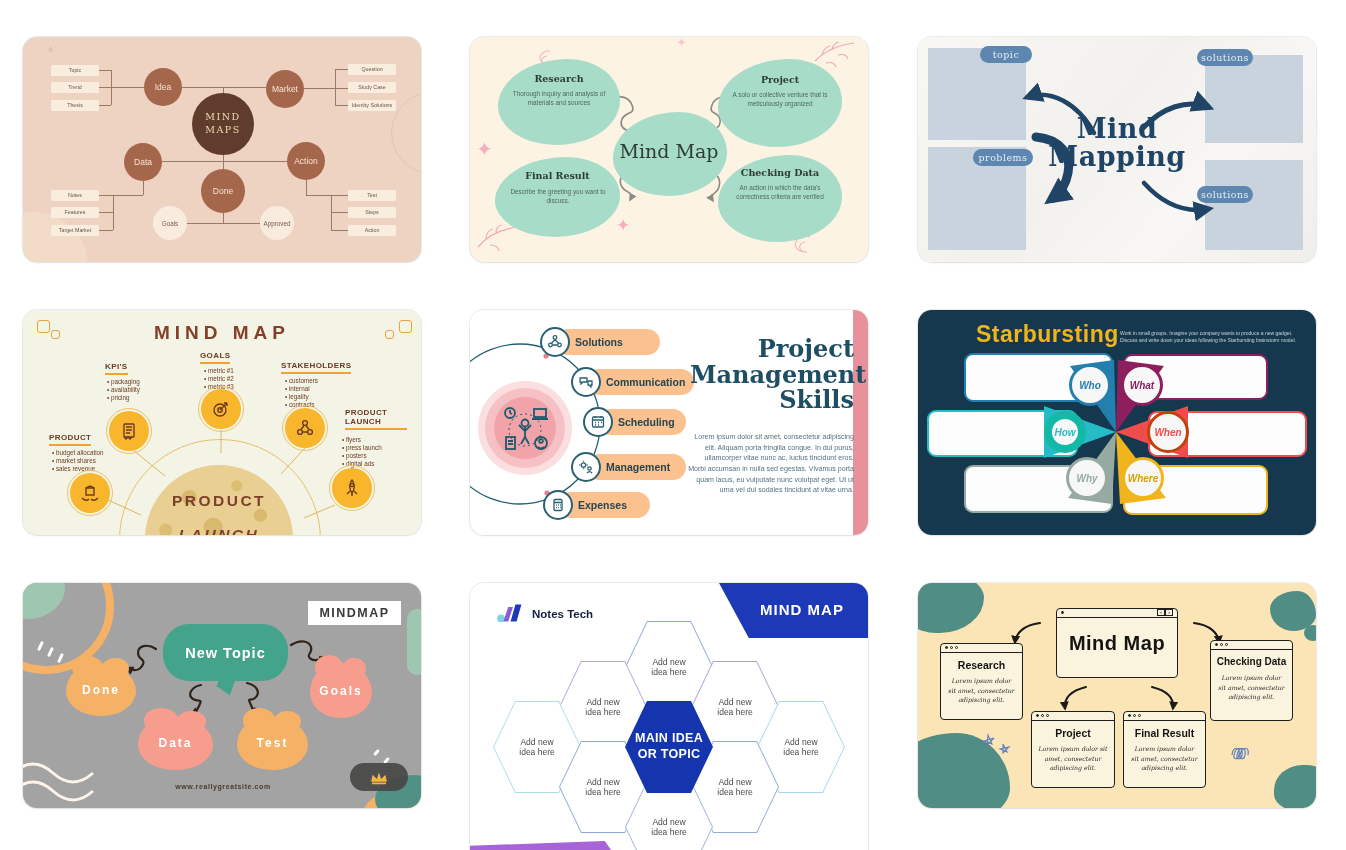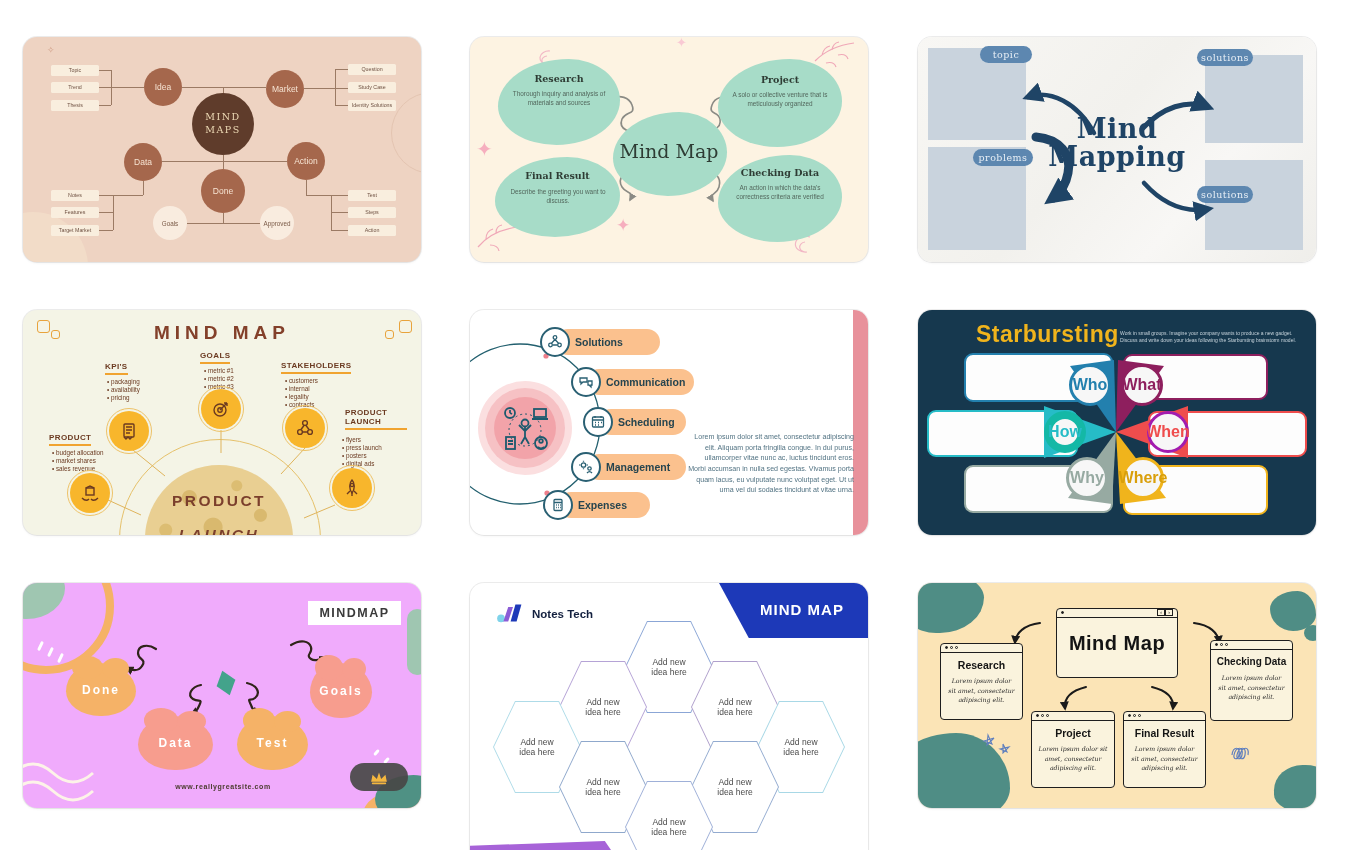--- a/index.html
+++ b/index.html
@@ -85,24 +85,24 @@
            font-family:"DejaVu Serif",serif;font-weight:bold;font-size:24px;line-height:1.07;color:#1d4e63;}
   .t5 .body{position:absolute;left:216px;top:122px;width:168px;text-align:right;
             font-size:7.1px;line-height:1.5;color:#527383;}
 
   
   .t6{background:#16384e;left:918px;top:310px;}
   .t6 .ttl{position:absolute;left:58px;top:11px;font-size:23px;font-weight:bold;color:#f0b41c;letter-spacing:.5px;}
   .t6 .sub{position:absolute;left:202px;top:20px;width:186px;font-size:5px;line-height:1.35;color:#c7d4dc;}
   .t6 .qb{position:absolute;background:#fdfdfd;border-radius:9px;box-sizing:border-box;}
   .t6 .qc{position:absolute;width:42px;height:42px;border-radius:50%;background:#f7f7f7;box-sizing:border-box;
-          display:flex;align-items:center;justify-content:center;font-size:16px;font-weight:600;}
-
-  
-  .t7{background:#f0abfc;left:23px;top:583px;}
+          display:flex;align-items:center;justify-content:center;font-size:10px;font-weight:600;font-style:italic;}
+
+  
+  .t7{background:#a3a3a3;left:23px;top:583px;}
   .t7 .badge{position:absolute;left:285px;top:18px;width:93px;height:24px;background:#fff;
              display:flex;align-items:center;justify-content:center;font-size:12.5px;font-weight:800;
              letter-spacing:1.5px;color:#3a3a3a;}
   .t7 .bubble{position:absolute;left:140px;top:41px;width:125px;height:57px;background:#43a38b;
               border-radius:26px;display:flex;align-items:center;justify-content:center;
               color:#fff;font-weight:800;font-size:14.5px;letter-spacing:1px;}
   .t7 .tail{position:absolute;left:195px;top:92px;width:16px;height:16px;background:#43a38b;
             transform:rotate(35deg) skew(15deg);}
   .t7 .cloud{position:absolute;border-radius:45% 55% 50% 50% / 55% 55% 48% 48%;
              display:flex;align-items:center;justify-content:center;color:#fff;font-weight:800;
@@ -443,20 +443,21 @@
           <path d="M9,14 q2.5,-2.8 5,0"></path>
         </svg>
     </div>
     <div class="pill" style="left:88px;top:182px;width:92px;">Expenses</div>
     <div class="icir" style="left:73px;top:180px;">
       <svg width="16" height="16" viewBox="0 0 16 16" fill="none" stroke="#2a6073" stroke-width="1.3">
           <rect x="4" y="2.5" width="8" height="11" rx="1"></rect>
           <path d="M4,5.5 H12 M6,8 h.8 M8,8 h.8 M10,8 h.8 M6,10.5 h.8 M8,10.5 h.8 M10,10.5 h.8"></path>
         </svg>
     </div>
+    <div class="ttl">Project Management Skills</div>
     <div class="body">Lorem ipsum dolor sit amet, consectetur adipiscing elit. Aliquam porta fringilla congue. In dui purus, ullamcorper vitae nunc ac, luctus tincidunt eros. Morbi accumsan in nulla sed egestas. Vivamus porta quam lacus, eu vulputate nunc volutpat eget. Ut ut urna vel dui sodales tincidunt at vitae urna.</div>
   </div>
 
   <div class="card t6">
     <div class="ttl">Starbursting</div>
     <div class="sub">Work in small groups. Imagine your company wants to produce a new gadget. Discuss and write down your ideas following the Starbursting brainstorm model.</div>
     <div class="qb" style="left:46px;top:43px;width:149px;height:49px;border:2px solid #2380ae;"></div>
     <div class="qb" style="left:205px;top:44px;width:145px;height:46px;border:2px solid #8e1f5e;"></div>
     <div class="qb" style="left:9px;top:100px;width:151px;height:47px;border:2px solid #26bcc7;"></div>
     <div class="qb" style="left:230px;top:101px;width:159px;height:46px;border:2px solid #ef4d4d;"></div>
@@ -466,21 +467,21 @@
       <path d="M198,122 L152,56 L196,50 Z" fill="#2380ae"></path>
       <path d="M198,122 L200,50 L246,56 Z" fill="#8e1f5e"></path>
       <path d="M198,122 L126,96 L126,148 Z" fill="#26bcc7"></path>
       <path d="M198,122 L270,96 L270,148 Z" fill="#ef4d4d"></path>
       <path d="M198,122 L150,188 L194,194 Z" fill="#97aaa2"></path>
       <path d="M198,122 L202,194 L248,188 Z" fill="#f0b41c"></path>
     </svg>
     <div class="qc" style="left:151px;top:54px;border:3px solid #2380ae;color:#2380ae;">Who</div>
     <div class="qc" style="left:203px;top:54px;border:3px solid #8e1f5e;color:#8e1f5e;">What</div>
     <div class="qc" style="left:126px;top:101px;border:8px solid #14b8a6;color:#26bcc7;">How</div>
-    <div class="qc" style="left:229px;top:101px;border:3px solid #a21caf;color:#ef4d4d;">When</div>
+    <div class="qc" style="left:229px;top:101px;border:3px solid #c2410c;color:#ef4d4d;">When</div>
     <div class="qc" style="left:148px;top:147px;border:3px solid #97aaa2;color:#97aaa2;">Why</div>
     <div class="qc" style="left:204px;top:147px;border:3px solid #f0b41c;color:#d99f0a;">Where</div>
   </div>
 
   <div class="card t7">
     <div class="abs" style="left:-45px;top:-45px;width:120px;height:120px;border-radius:50%;border:8px solid #f5b267;"></div>
     <div class="abs" style="left:-22px;top:-20px;width:64px;height:56px;border-radius:45% 55% 60% 40%/50% 45% 55% 50%;background:#9fc6b1;"></div>
     <div class="dash" style="left:16px;top:58px;transform:rotate(25deg);"></div>
     <div class="dash" style="left:26px;top:64px;transform:rotate(25deg);"></div>
     <div class="dash" style="left:36px;top:70px;transform:rotate(25deg);"></div>
@@ -488,20 +489,21 @@
     <svg class="abs" style="top:150px;" width="100" height="75">
       <path d="M-10,40 q20,-18 40,0 t40,0" fill="none" stroke="#fdf3e8" stroke-width="3"></path>
       <path d="M-10,58 q20,-18 40,0 t40,0" fill="none" stroke="#fdf3e8" stroke-width="3"></path>
     </svg>
     <div class="abs" style="left:340px;top:208px;width:70px;height:40px;border-radius:50% 50% 40% 60%/60% 55% 45% 40%;background:#f5b267;"></div>
     <div class="abs" style="left:352px;top:192px;width:70px;height:48px;border-radius:55% 45% 50% 50%/50% 60% 40% 50%;background:#4f9184;"></div>
     <div class="dash" style="left:352px;top:166px;height:7px;transform:rotate(40deg);"></div>
     <div class="dash" style="left:362px;top:174px;height:7px;transform:rotate(40deg);"></div>
     <div class="badge">MINDMAP</div>
     <div class="tail"></div>
+    <div class="bubble">New Topic</div>
     <svg class="abs" width="398" height="225">
       <path d="M133,66 C124,60 115,63 115,70 C115,77 124,76 119,83 C116,88 110,88 104,85" fill="none" stroke="#2f2419" stroke-width="2.2" stroke-linecap="round" marker-end="url(#mBlack)"></path>
       <path d="M178,102 C168,104 164,112 170,116 C176,120 180,114 176,123 C174,128 171,130 169,131" fill="none" stroke="#2f2419" stroke-width="2.2" stroke-linecap="round" marker-end="url(#mBlack)"></path>
       <path d="M224,100 C234,102 238,110 232,115 C227,119 224,113 228,122 C229,126 233,129 236,130" fill="none" stroke="#2f2419" stroke-width="2.2" stroke-linecap="round" marker-end="url(#mBlack)"></path>
       <path d="M268,62 C278,56 286,58 288,64 C290,70 282,72 288,76 C291,78 298,77 303,74" fill="none" stroke="#2f2419" stroke-width="2.2" stroke-linecap="round" marker-end="url(#mBlack)"></path>
     </svg>
     <div class="cloud" style="left:43px;top:80px;width:70px;height:53px;background:#f5b267;">Done</div>
     <div class="cloud" style="left:287px;top:80px;width:62px;height:55px;background:#f79d8e;">Goals</div>
     <div class="cloud" style="left:115px;top:133px;width:75px;height:54px;background:#f79d8e;">Data</div>
     <div class="cloud" style="left:214px;top:133px;width:71px;height:54px;background:#f5b267;">Test</div>
@@ -558,20 +560,26 @@
         <div class="in">
           <div class="lb">Add new idea here</div>
         </div>
       </div>
     <div class="hex" style="left:155px;top:198px;background:#9fb0d8;">
         <div class="in">
           <div class="lb">Add new idea here</div>
         </div>
       </div>
 
+    <div class="hex chex" style="left:155px;top:118px;">
+      <div class="lb2">
+        <div>MAIN IDEA</div>
+        <div>OR TOPIC</div>
+      </div>
+    </div>
     <div class="pur"></div>
   </div>
 
   <div class="card t9">
     <div class="blob" style="left:-18px;top:-12px;width:84px;height:62px;border-radius:40% 60% 55% 45%/50% 45% 60% 50%;"></div>
     <div class="blob" style="left:352px;top:8px;width:46px;height:40px;border-radius:60% 40% 50% 50%/45% 60% 40% 55%;"></div>
     <div class="blob" style="left:386px;top:42px;width:18px;height:16px;border-radius:50%;"></div>
     <div class="blob" style="left:-28px;top:150px;width:120px;height:92px;border-radius:55% 45% 50% 50%/50% 60% 40% 50%;"></div>
     <div class="blob" style="left:356px;top:182px;width:60px;height:48px;border-radius:50% 50% 40% 60%/55% 45% 60% 40%;"></div>
     <svg class="abs" width="398" height="225">

